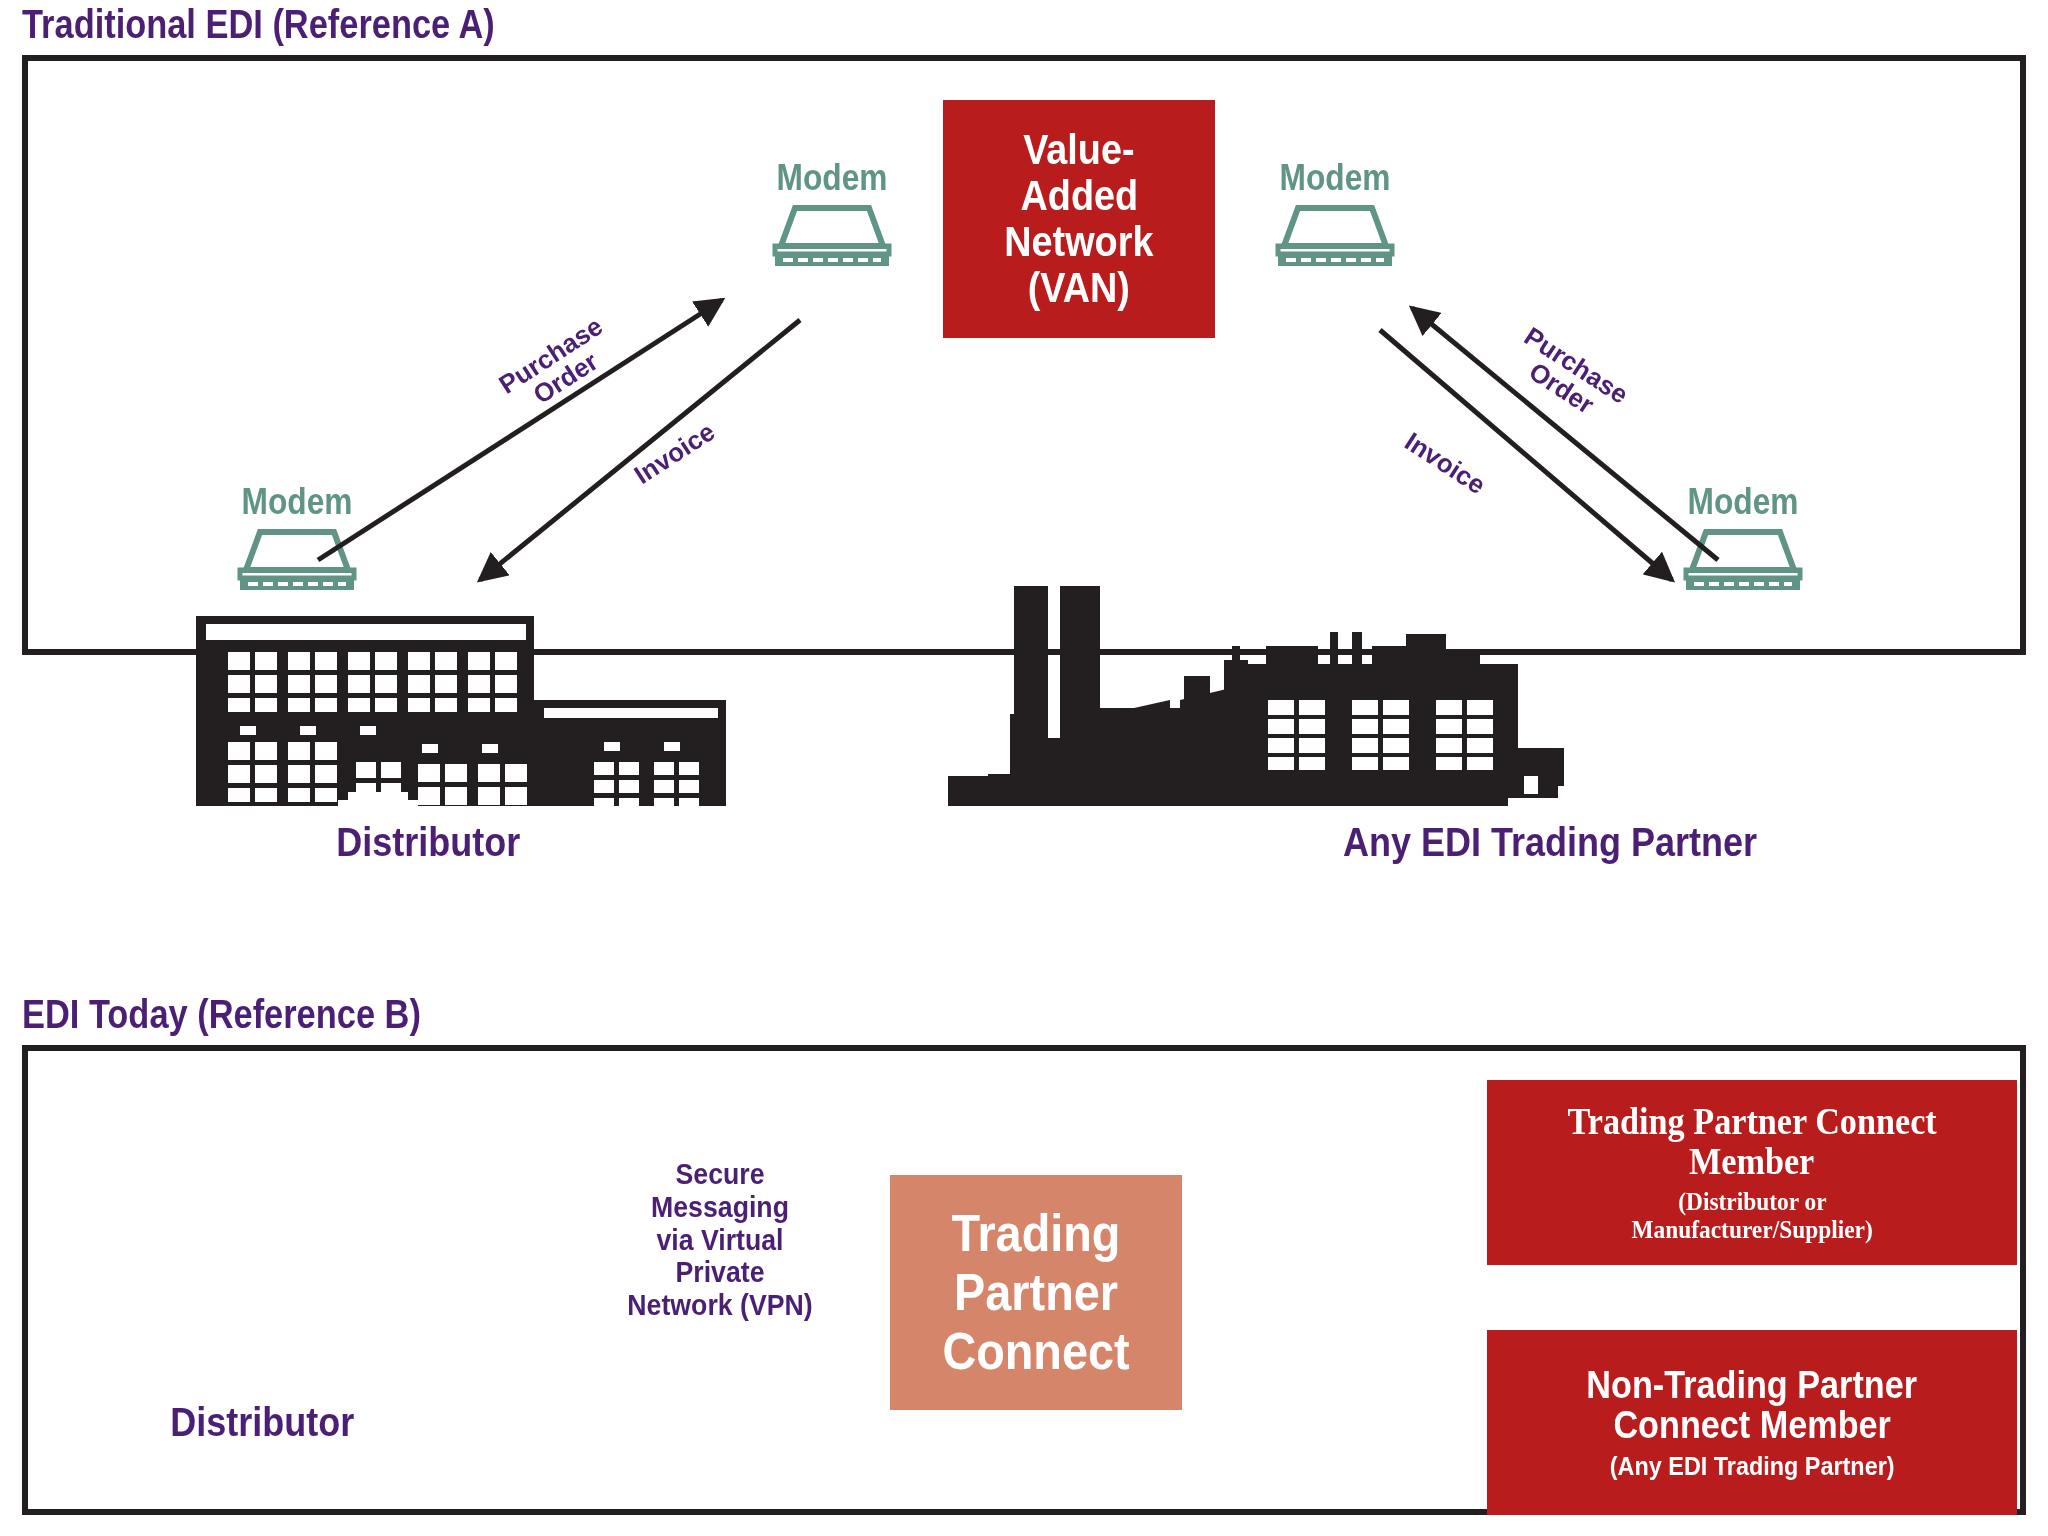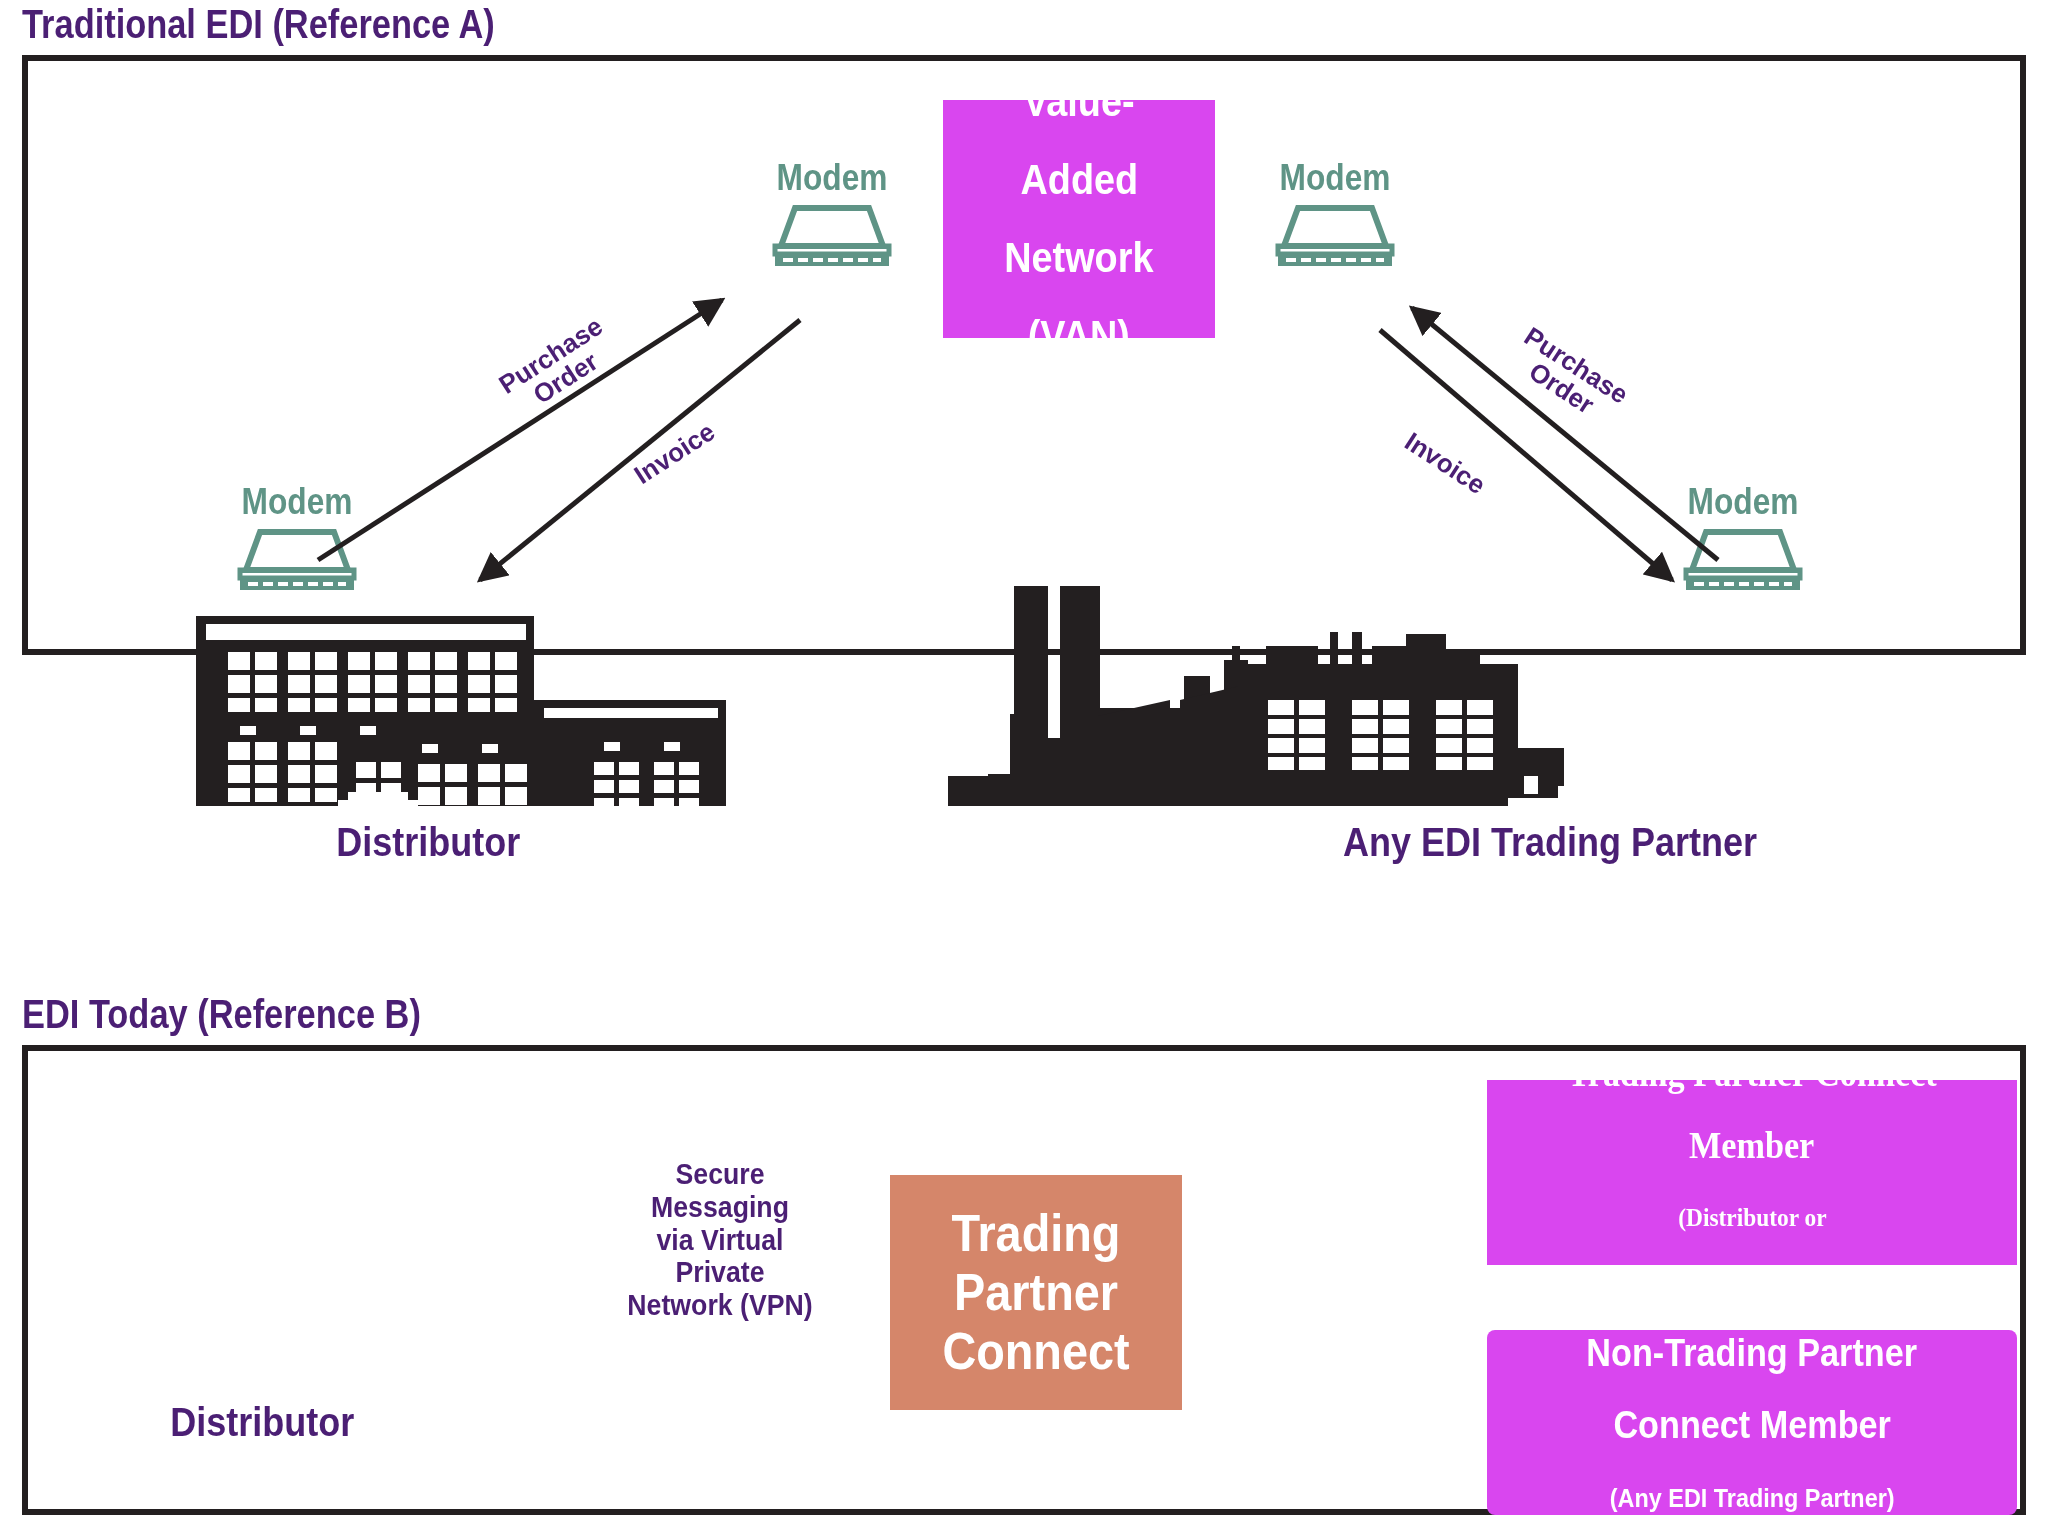--- a/index.html
+++ b/index.html
@@ -35,29 +35,28 @@
     background: #ffffff;
     border: 6px solid #231f20;
     box-sizing: border-box;
   }
   #panel-a { left: 22px; top: 55px; width: 2004px; height: 600px; }
   #panel-b { left: 22px; top: 1045px; width: 2004px; height: 470px; }
 
   
   .teal-box {
     position: absolute;
-    background: #d946ef;
+    background: #b91c1c;
     color: #ffffff;
     display: flex;
     flex-direction: column;
     align-items: center;
     justify-content: center;
     text-align: center;
     box-sizing: border-box;
-    gap: 32px;
   }
   .teal-box .bigline {
     font-weight: bold;
     font-size: 38px;
     line-height: 1.06;
     transform: scaleX(0.90);
   }
   .teal-box .smallline {
     font-weight: bold;
     font-size: 26px;
@@ -71,21 +70,20 @@
   #van-box .bigline { font-size: 42px; line-height: 1.10; }
 
   #tpc-member-box {
     left: 1487px; top: 1080px; width: 530px; height: 185px;
     padding: 6px 8px;
     font-family: Liberation Serif, serif;
   }
   #non-tpc-member-box {
     left: 1487px; top: 1330px; width: 530px; height: 185px;
     padding: 6px 8px;
-    border-radius: 8px;
   }
   .teal-box .sub { margin-top: 6px; }
 
   
   #tpc-box {
     position: absolute;
     left: 890px; top: 1175px; width: 292px; height: 235px;
     background: #d5866a;
     color: #ffffff;
     display: flex; flex-direction: column;

